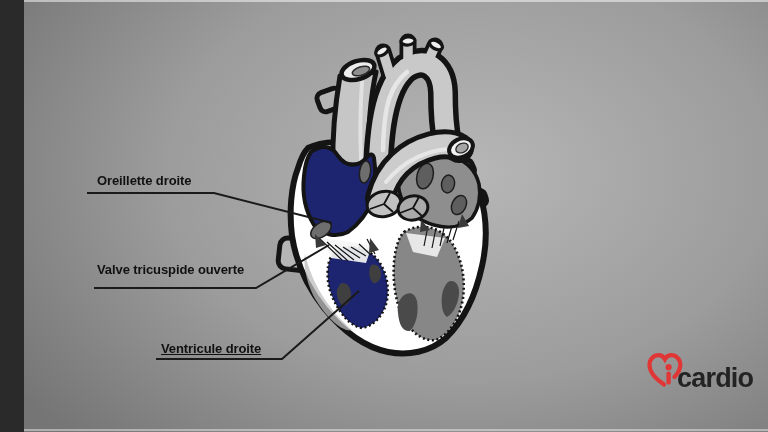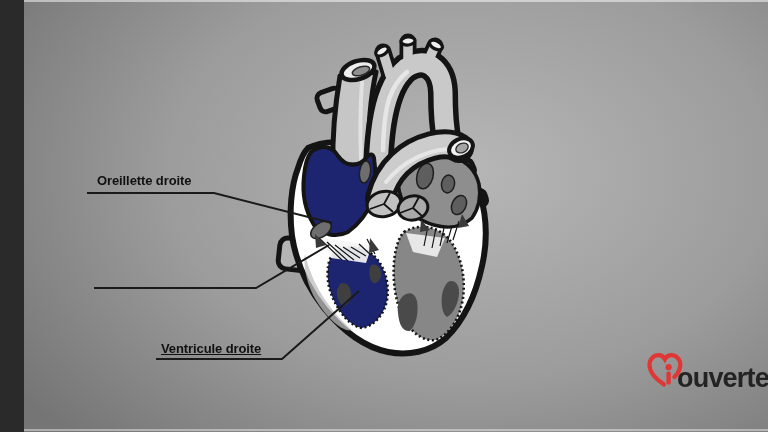--- a/index.html
+++ b/index.html
@@ -137,26 +137,27 @@
     </g>
 
     <g stroke="#1a1a1a" stroke-width="2" fill="none">
       <polyline points="63,193 190,193 308,223"></polyline>
       <polyline points="70,288 232,288 305,245"></polyline>
       <polyline points="132,359 258,359 335,291"></polyline>
     </g>
   </svg>
 
   <div class="lbl lbl-atrium">Oreillette droite</div>
+  <div class="lbl lbl-valve">Valve tricuspide ouverte</div>
   <div class="lbl lbl-ventricle">Ventricule droite</div>
 
   <div class="logo">
     <svg width="40" height="40" viewBox="0 0 40 40">
       <path class="red-stroke" d="M20,33.5 C14,29 5.5,23 5.5,13.8 C5.5,7.8 10,4.2 14.5,4.2
            C17.4,4.2 19.6,5.8 20.9,8.2 C22.2,5.8 24.4,4.2 27.3,4.2
            C31.8,4.2 36.3,7.8 36.3,13.8 C36.3,18.6 33.8,22.6 30.4,26" fill="none" stroke-width="4.2" stroke-linecap="round"></path>
       <circle class="red-fill" cx="24.6" cy="16.2" r="3.1"></circle>
       <rect class="red-fill" x="22.4" y="20.4" width="4.4" height="13.2" rx="2.2"></rect>
     </svg>
-    <span class="logo-text">ouverte</span>
+    <span class="logo-text">cardio</span>
   </div>
 
 </div>
 
 </body></html>

